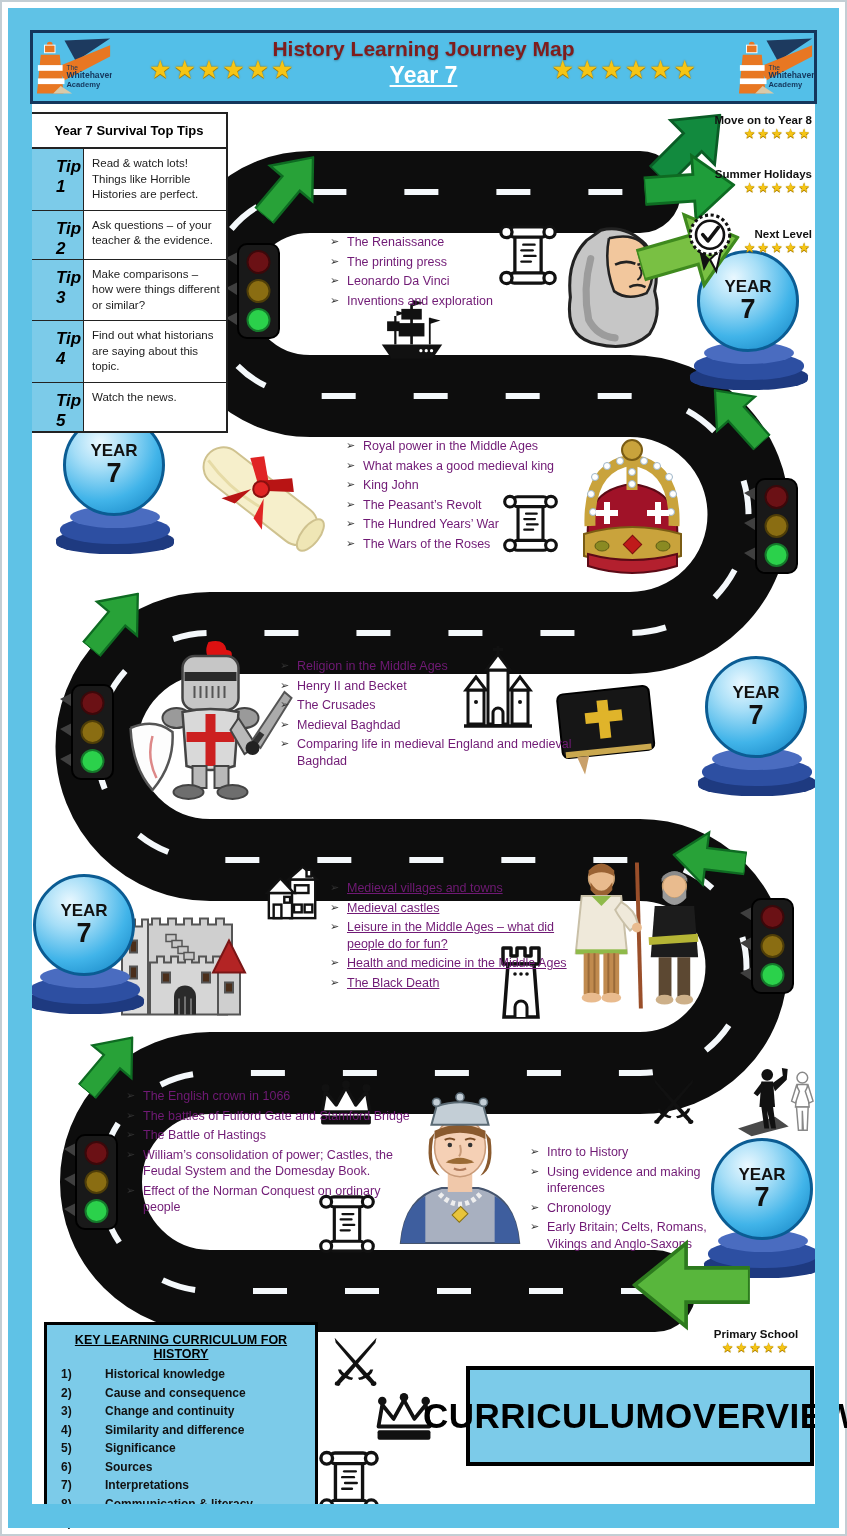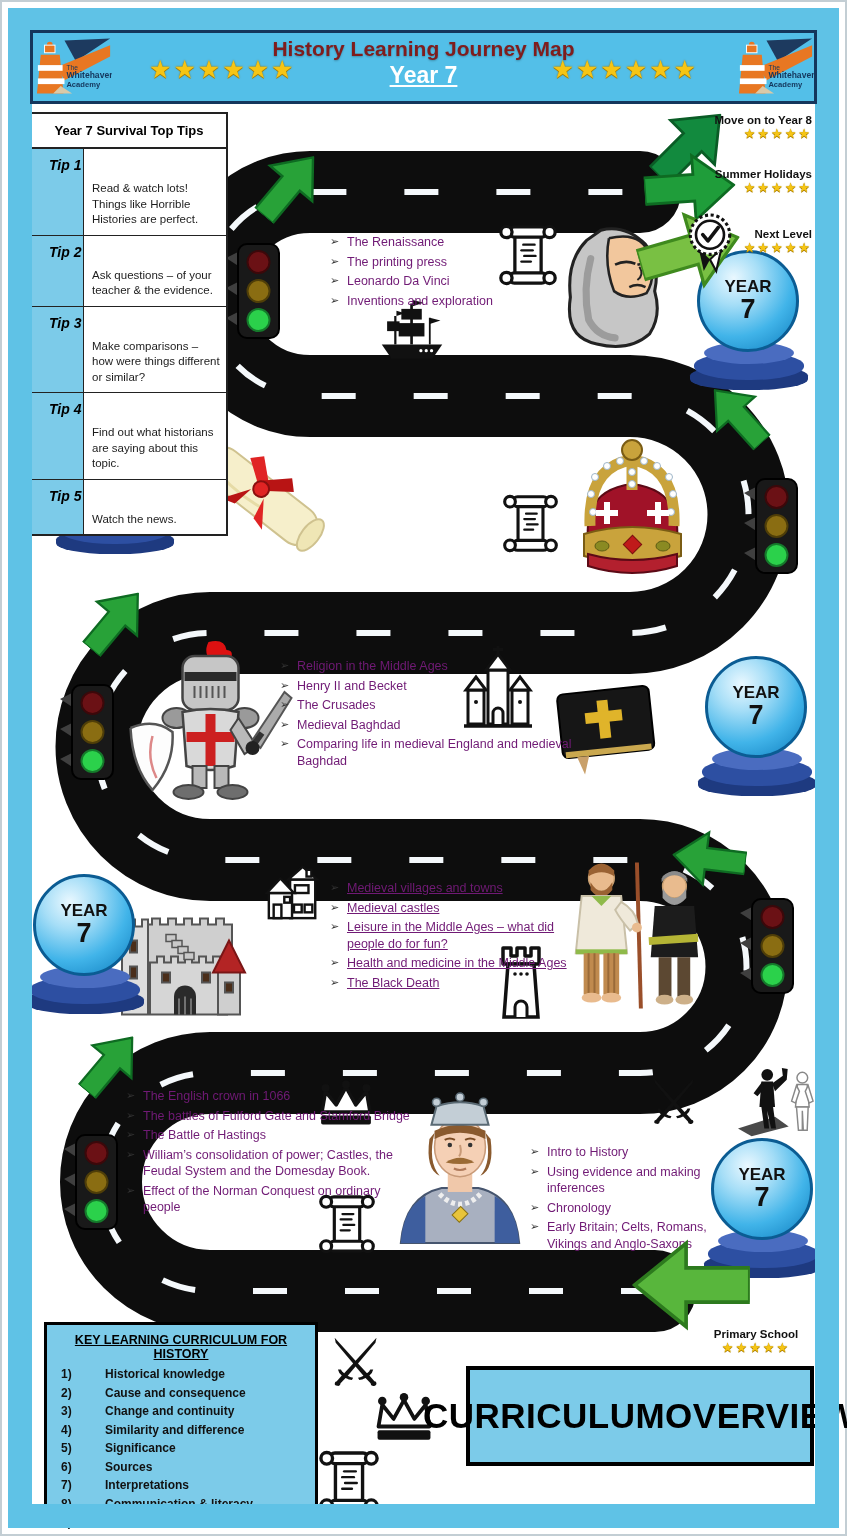--- a/index.html
+++ b/index.html
@@ -18,22 +18,22 @@
   .hdr-stars.left{left:116px;} .hdr-stars.right{right:116px;}
   .logo{position:absolute;top:36px;z-index:46;}
   .logo.left{left:36px;} .logo.right{right:33px;}
   
   .tips{position:absolute;left:30px;top:112px;width:198px;background:#fff;border:2px solid #222;
         z-index:30;box-sizing:border-box;}
   .tips-title{font-size:13px;font-weight:bold;text-align:center;padding:9px 4px;border-bottom:2px solid #222;}
   .tip-row{display:grid;grid-template-columns:52px 1fr;border-bottom:1.5px solid #222;}
   .tip-row:last-child{border-bottom:none;}
   .tip-label{background:#7ccbe9;border-right:1.5px solid #222;font-weight:bold;font-style:italic;
-        font-size:14px;padding:8px 0 0 17px;}
-  .tip-text{font-size:11.5px;line-height:1.35;padding:7px 6px 7px 8px;color:#1c1c1c;margin-top:25px;}
+        font-size:17px;padding:8px 0 0 24px;}
+  .tip-text{font-size:11.5px;line-height:1.35;padding:7px 6px 7px 8px;color:#1c1c1c;}
   
   .road{position:absolute;left:0;top:0;z-index:2;}
   
   ul.topics{position:absolute;list-style:none;margin:0;padding:0;font-size:12.5px;color:#701a75;z-index:10;}
   ul.topics li{position:relative;padding-left:17px;margin-bottom:3px;line-height:1.32;}
   ul.topics li::before{content:"➢";position:absolute;left:0;top:0;font-size:11px;color:#333;}
   
   .milestone{position:absolute;z-index:20;text-align:right;}
   .milestone.center{text-align:center;}
   .ms-label{font-size:11.5px;font-weight:bold;color:#111;}
@@ -384,20 +384,29 @@
       <rect x="6" y="56" width="136" height="40" rx="20" fill="#f6efcb" stroke="#cfc28f" stroke-width="2"></rect>
       <ellipse cx="138" cy="76" rx="9" ry="19" fill="#efe6b5" stroke="#cfc28f" stroke-width="2"></ellipse>
       <path d="M10 80 q35 10 70 5" stroke="#e6dba6" stroke-width="3" fill="none"></path>
       <polygon points="70,72 42,52 52,42 74,62" fill="#e02424"></polygon>
       <polygon points="70,72 98,52 88,42 66,62" fill="#b81414"></polygon>
       <polygon points="62,76 44,102 58,98" fill="#b81414"></polygon>
       <polygon points="78,76 96,102 82,98" fill="#e02424"></polygon>
       <circle cx="70" cy="70" r="8" fill="#e02424" stroke="#8a0f0f" stroke-width="2"></circle>
     </g>
   </svg>
+  <ul class="topics" style="left:346px;top:438px;width:265px;">
+
+  <li>Royal power in the Middle Ages</li>
+      <li>What makes a good medieval king</li>
+      <li>King John</li>
+      <li>The Peasant’s Revolt</li>
+      <li>The Hundred Years’ War</li>
+      <li>The Wars of the Roses</li>
+    </ul>
   <svg class="clip" style="left:502px;top:492px;width:57px;height:63px;" viewBox="0 0 64 70">
       <use href="#sym-scroll"></use>
     </svg>
   <svg class="clip" style="left:560px;top:432px;width:145px;height:152px;" viewBox="0 0 145 152">
     <path d="M28 106 Q24 58 72 52 Q121 58 117 106 Q72 122 28 106" fill="#a01228" stroke="#5c0a16" stroke-width="2"></path>
     <path d="M30 94 Q28 34 72 28" stroke="#c9a33c" stroke-width="11" fill="none"></path>
     <path d="M114 94 Q116 34 72 28" stroke="#c9a33c" stroke-width="11" fill="none"></path>
     <line x1="72" y1="28" x2="72" y2="58" stroke="#c9a33c" stroke-width="11"></line>
     <circle cx="72" cy="18" r="10" fill="#c9a33c" stroke="#7a5c14" stroke-width="2"></circle>
     <g fill="#fff" stroke="#9fb6c9" stroke-width="1">

